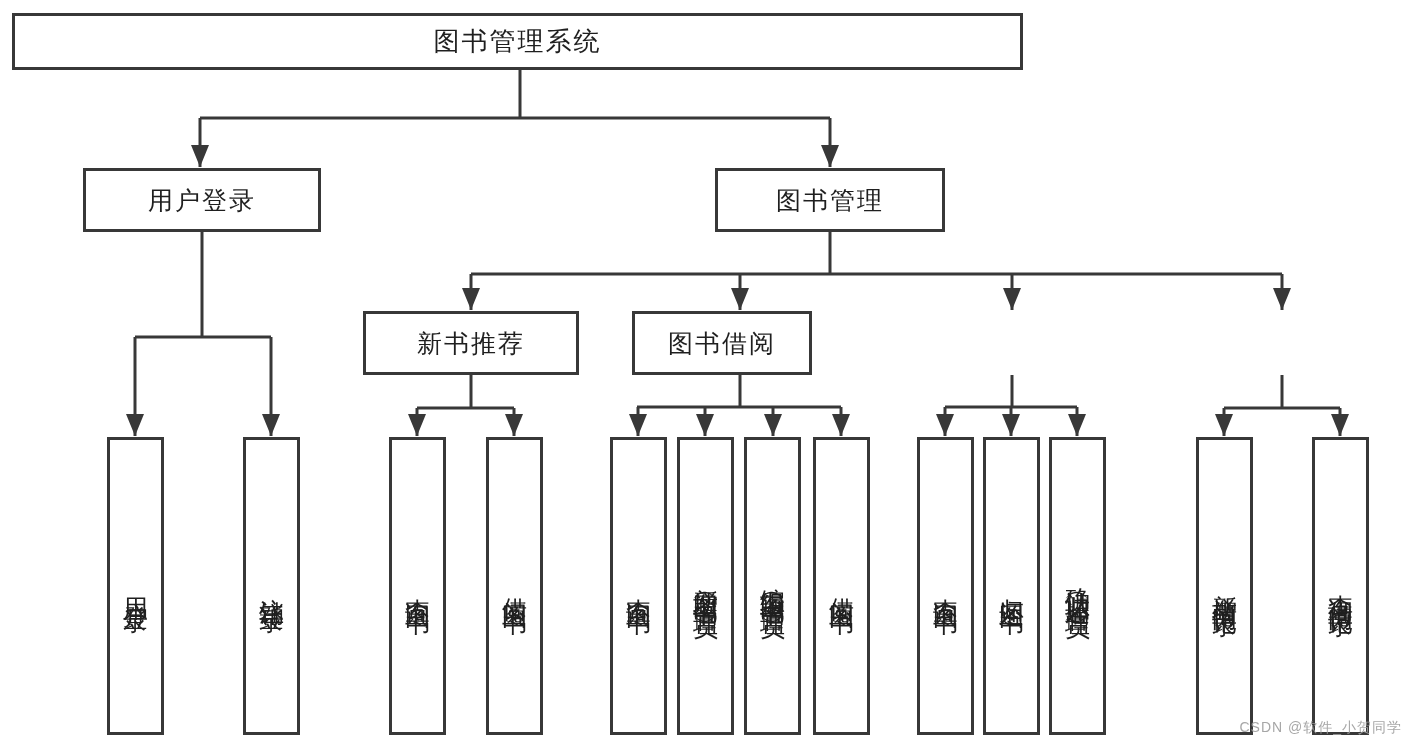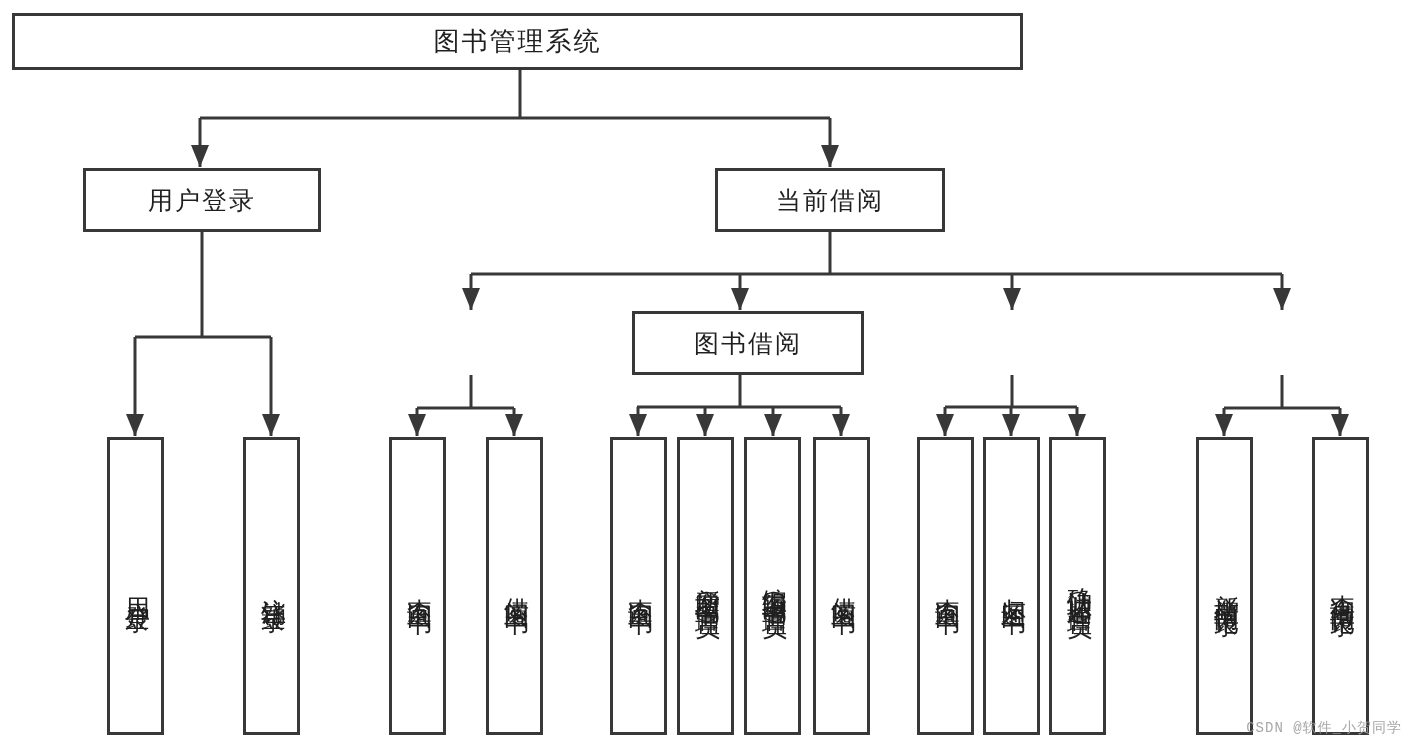--- a/index.html
+++ b/index.html
@@ -1,18 +1,18 @@
 <!DOCTYPE html>
 <html><head>
 <meta charset="utf-8">
 <style>
   html,body{margin:0;padding:0;background:#ffffff;}
   .canvas{
     position:relative;width:1405px;height:747px;background:#ffffff;overflow:hidden;
-    font-family:Liberation Mono, monospace;color:#1f1f1f;
+    font-family:Liberation Sans, sans-serif;color:#1f1f1f;
   }
   svg.wires{position:absolute;left:0;top:0;z-index:0;}
   .hnode{
     position:absolute;box-sizing:border-box;border:3px solid #383838;background:#ffffff;
     display:flex;align-items:center;justify-content:center;
     font-size:25px;letter-spacing:2px;z-index:1;white-space:nowrap;
   }
   .vnode{
     position:absolute;box-sizing:border-box;border:3px solid #383838;background:#ffffff;
     top:437px;width:57px;height:298px;
@@ -72,24 +72,27 @@
   </svg>
 
   <div class="hnode title" style="left:12px;top:13px;width:1011px;height:57px">
     <span>图书管理系统</span>
   </div>
 
   <div class="hnode" style="left:83px;top:168px;width:238px;height:64px">
     <span>用户登录</span>
   </div>
   <div class="hnode" style="left:715px;top:168px;width:230px;height:64px">
-    <span>当前借阅</span>
+    <span>图书管理</span>
   </div>
 
-  <div class="hnode" style="left:632px;top:311px;width:232px;height:64px">
+  <div class="hnode" style="left:363px;top:311px;width:216px;height:64px">
+    <span>新书推荐</span>
+  </div>
+  <div class="hnode" style="left:632px;top:311px;width:180px;height:64px">
     <span>图书借阅</span>
   </div>
 
   <div class="vnode" style="left:107px">
     <span class="vtext">用户登录</span>
   </div>
   <div class="vnode" style="left:243px">
     <span class="vtext">注销登录</span>
   </div>
 

